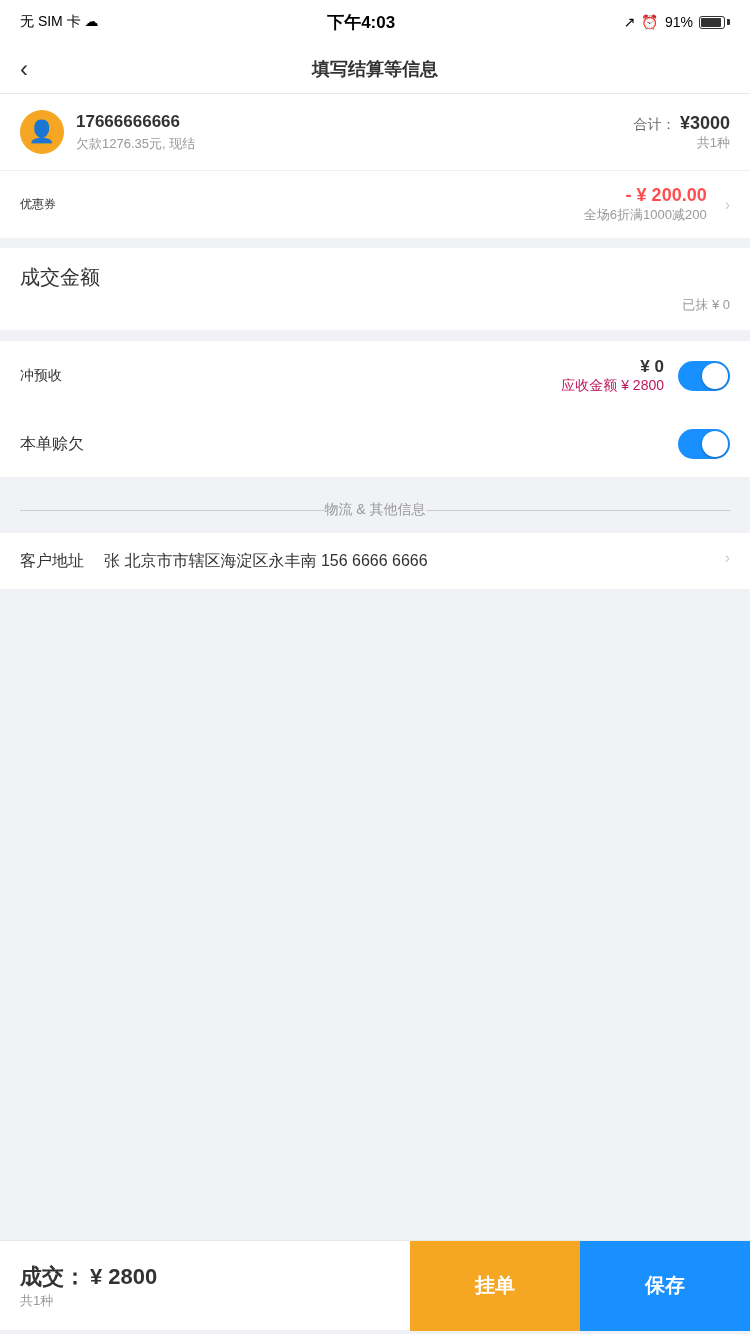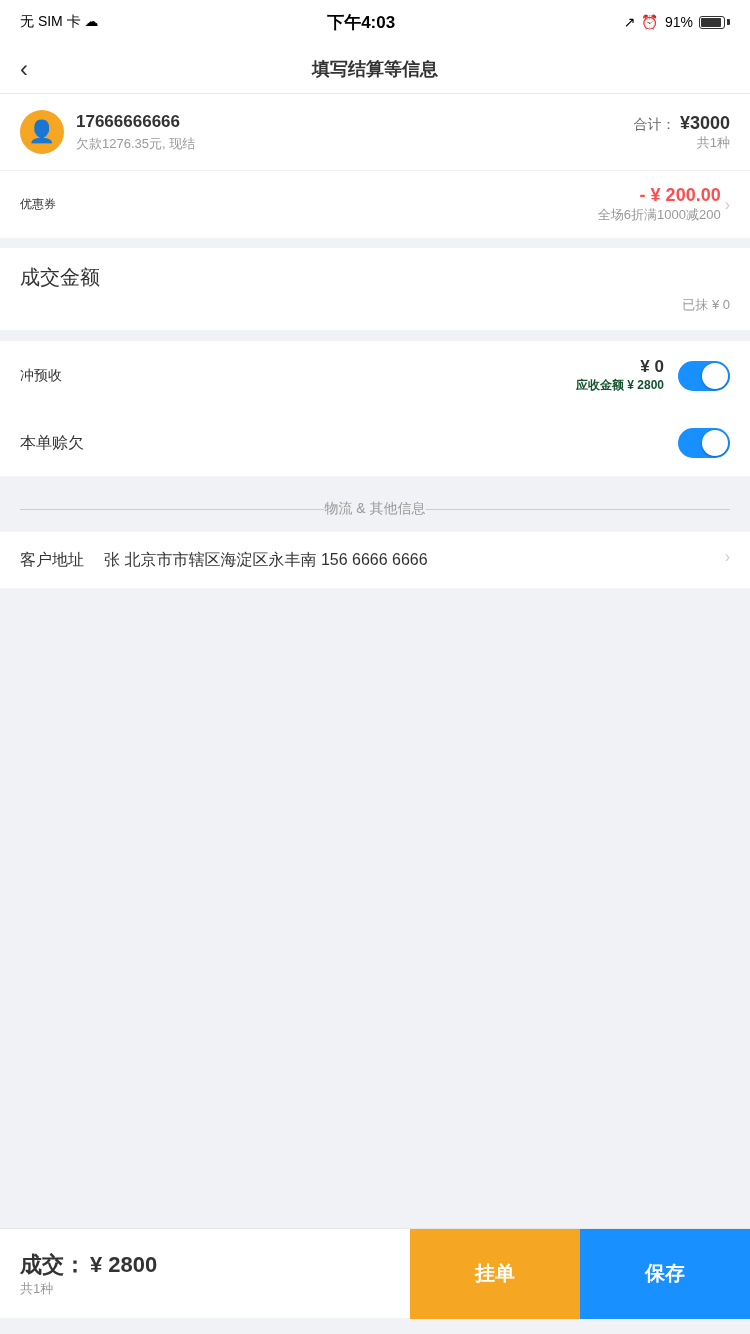--- a/index.html
+++ b/index.html
@@ -131,21 +131,21 @@
       justify-content: space-between;
       border-top: 1px solid #f0f0f0;
     }
     .coupon-label {
       font-size: 12px;
       color: #333;
     }
     .coupon-right {
       display: flex;
       align-items: center;
-      gap: 4px;
+      gap: 18px;
     }
     .coupon-discount {
       font-size: 18px;
       font-weight: 600;
       color: #ff4d4f;
     }
     .coupon-desc {
       font-size: 13px;
       color: #999;
       text-align: right;
@@ -219,23 +219,22 @@
     }
     .prepay-value-group {
       text-align: right;
     }
     .prepay-amount {
       font-size: 17px;
       font-weight: 600;
       color: #333;
     }
     .prepay-sub {
-      font-size: 12px;
-      color: #14532d;
-      font-weight: bold;
+      font-size: 14px;
+      color: #be185d;
     }
 
     
     .toggle {
       width: 52px;
       height: 30px;
       border-radius: 15px;
       background: #1890ff;
       position: relative;
       cursor: pointer;
@@ -329,21 +328,21 @@
     .address-value {
       font-size: 16px;
       color: #333;
       flex: 1;
       line-height: 1.5;
     }
 
     
     .bottom-bar {
       position: fixed;
-      bottom: 16px;
+      bottom: 4px;
       left: 0;
       width: 750px;
       height: 90px;
       background: #fff;
       display: flex;
       align-items: center;
       border-top: 1px solid #e8e8e8;
     }
     .bottom-summary {
       flex: 1;

